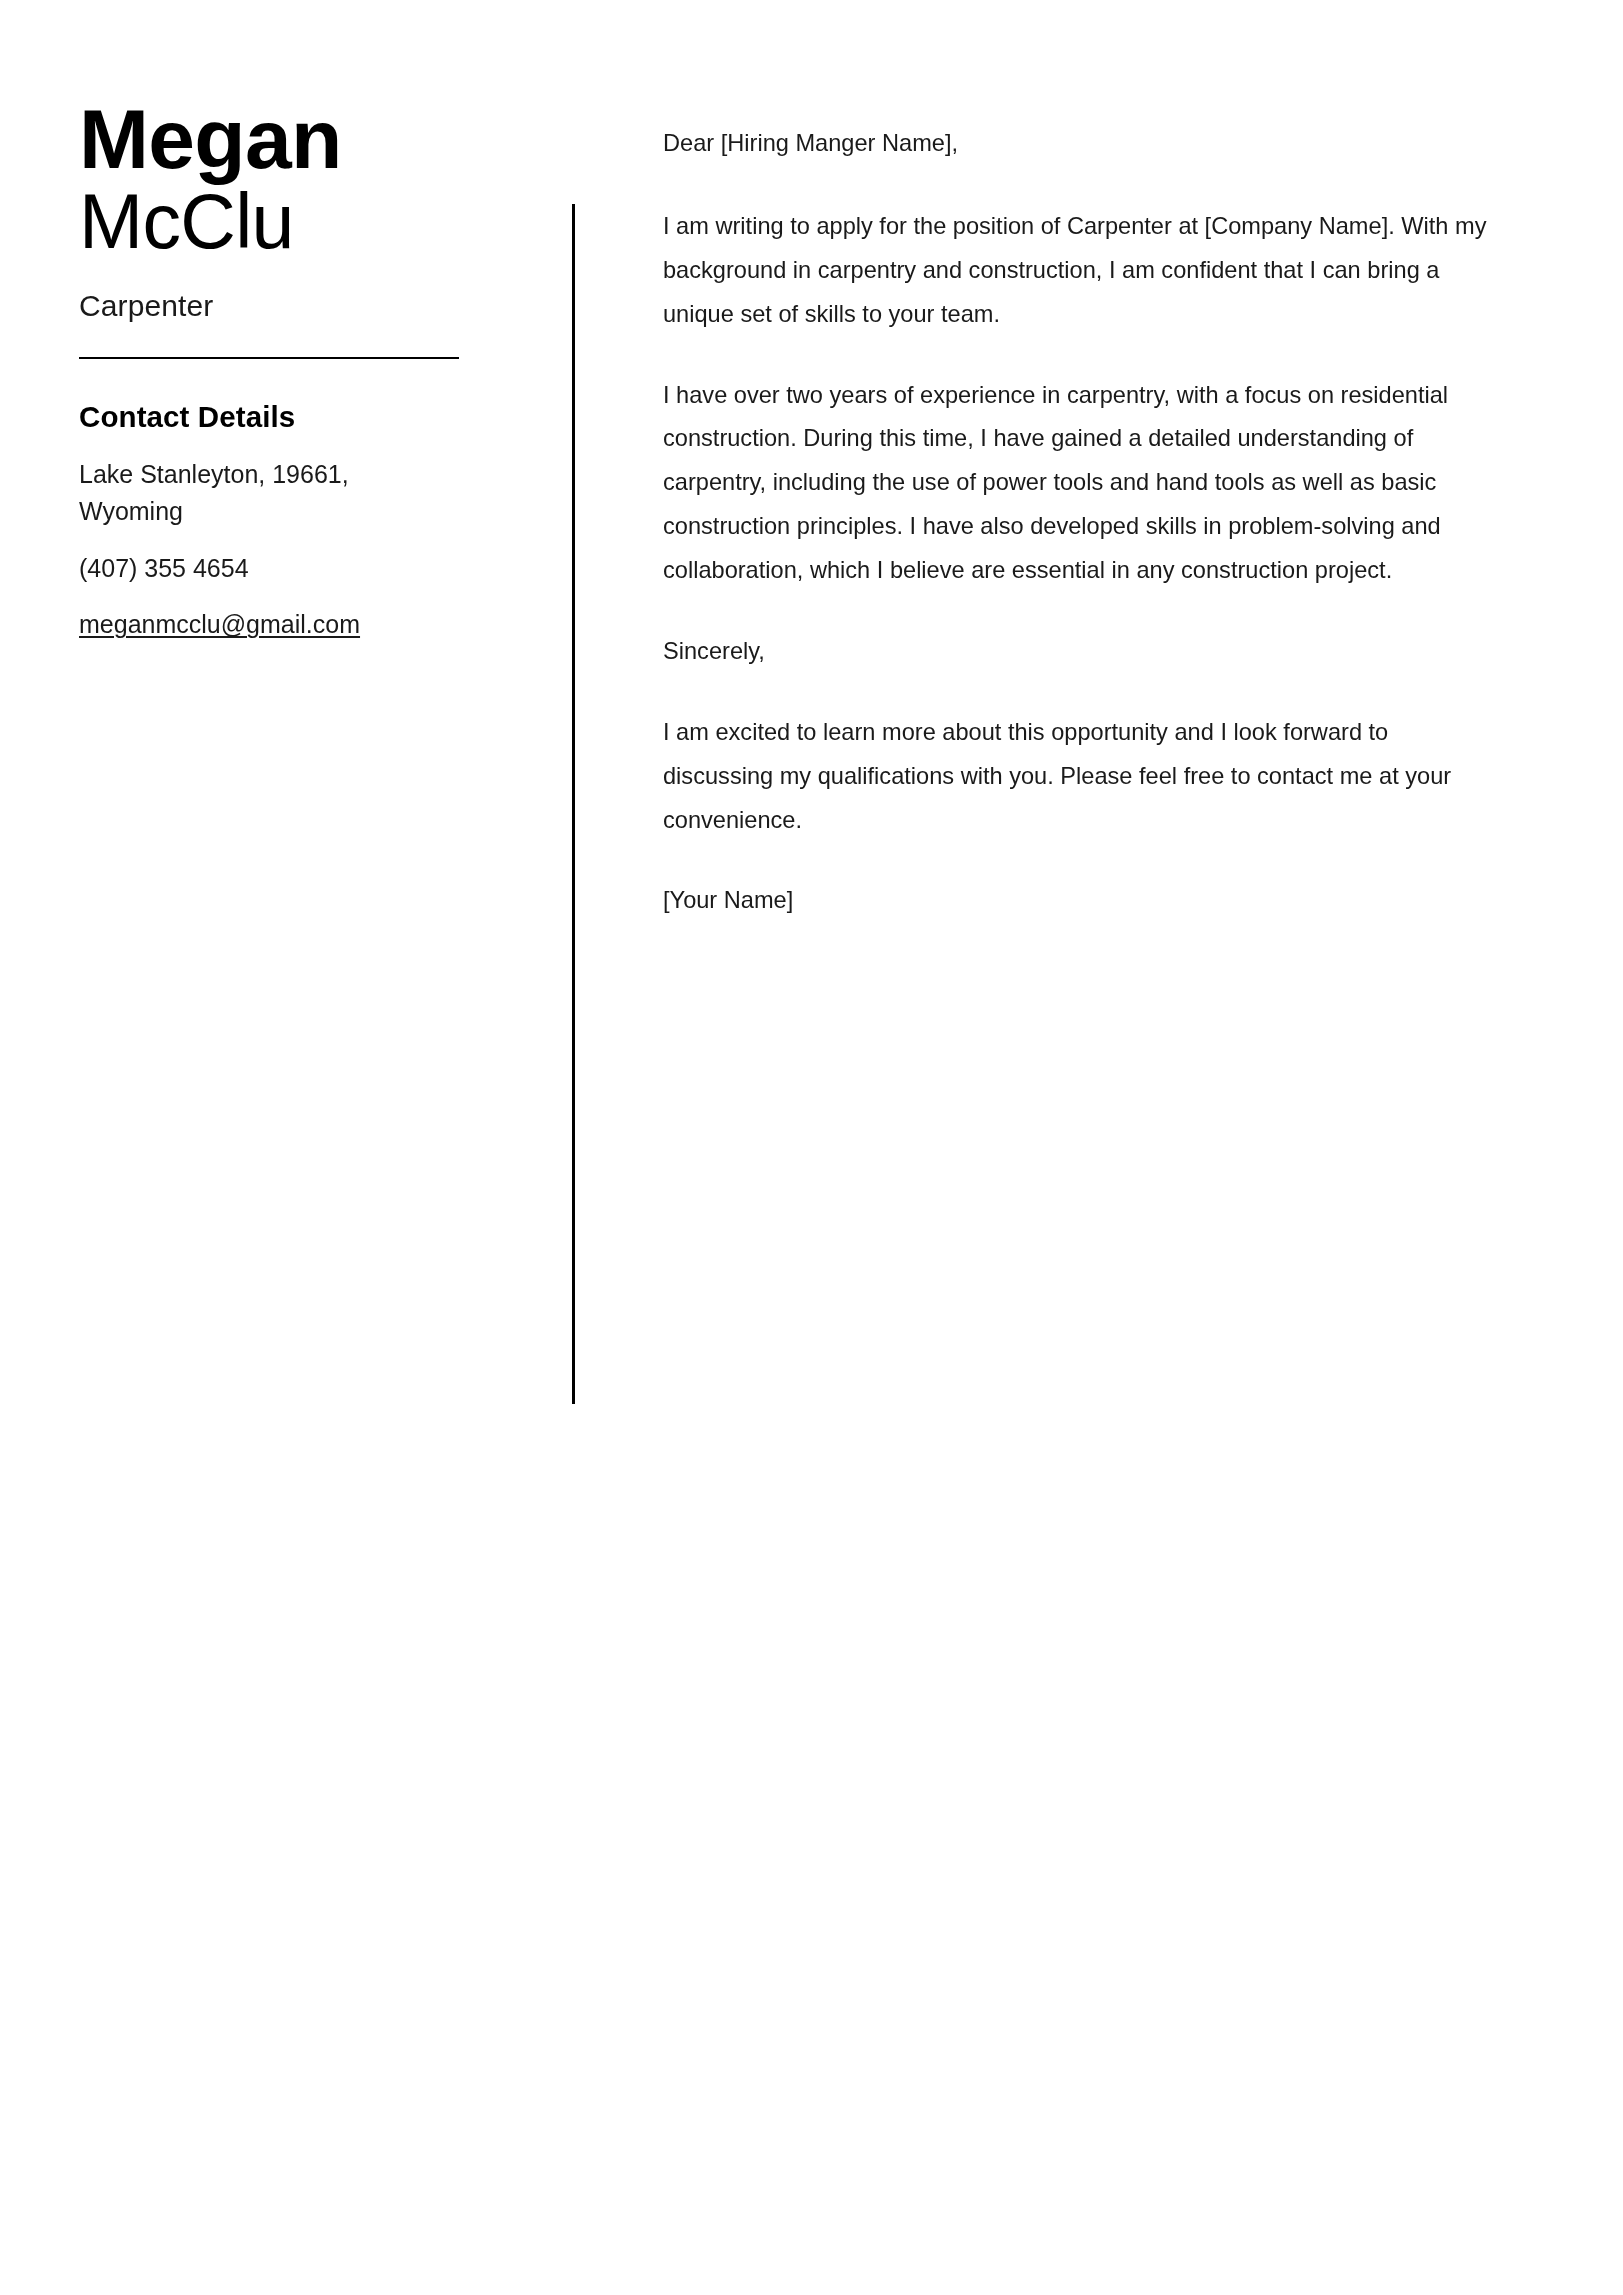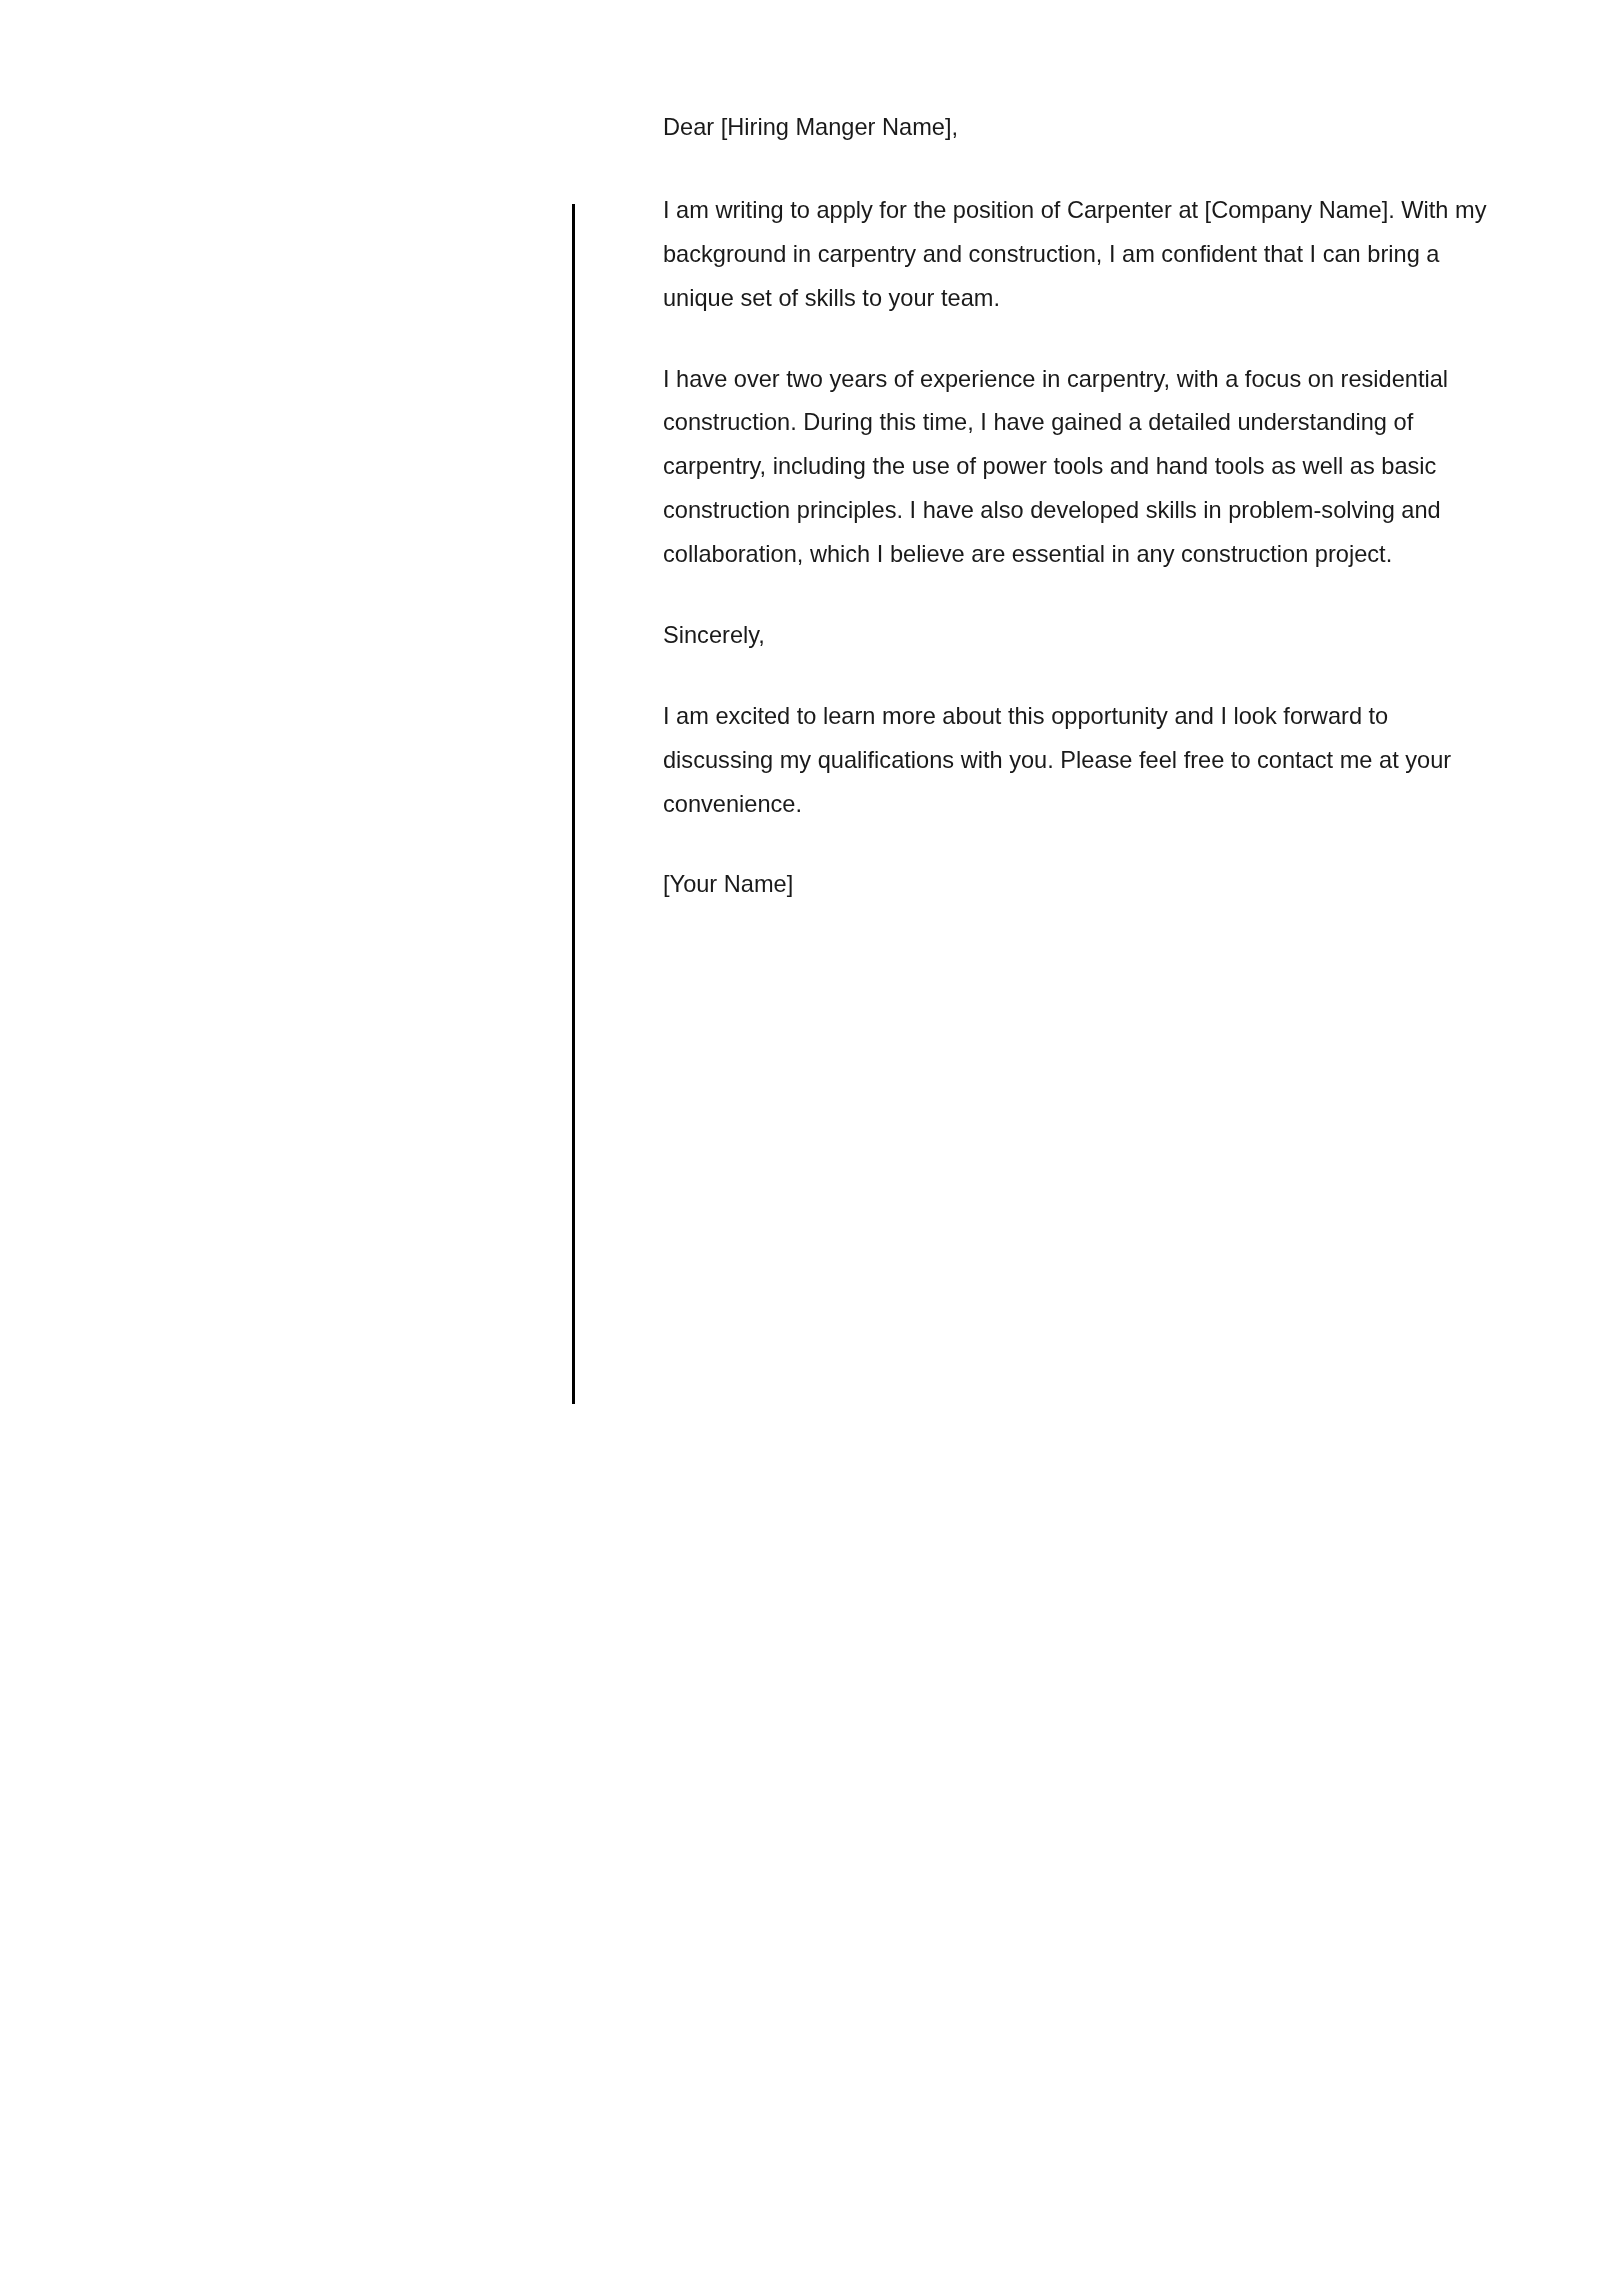--- a/index.html
+++ b/index.html
@@ -99,21 +99,21 @@
     top: 204px;
     width: 3.3px;
     height: 1200px;
     background: #000000;
   }
 
   
   #letter {
     position: absolute;
     left: 663px;
-    top: 106px;
+    top: 122px;
     width: 830px;
   }
 
   .letter-p {
     font-size: 23.6px;
     font-weight: 400;
     line-height: 1.86;
     color: #1a1a1a;
     margin: 0 0 37px 0;
     white-space: pre-wrap;
@@ -121,20 +121,40 @@
 
   .letter-p.salutation { margin-bottom: 39px; }
   .letter-p.closing    { margin-bottom: 37px; }
   .letter-p.signature  { margin-bottom: 0; margin-top: 11px; }
 </style>
 </head>
 <body>
 
 <div id="page">
 
+  <div id="sidebar">
+
+    <div class="name-block">
+      <span class="name-first">Megan</span>
+      <span class="name-last">McClu</span>
+    </div>
+
+    <div class="job-title">Carpenter</div>
+
+    <div class="sidebar-rule"></div>
+
+    <div class="contact-heading">Contact Details</div>
+
+    <div class="contact-list">
+      <div class="contact-item">Lake Stanleyton, 19661, Wyoming</div>
+      <div class="contact-item">(407) 355 4654</div>
+      <div class="contact-item email">meganmcclu@gmail.com</div>
+    </div>
+
+  </div>
 
   <div id="divider"></div>
 
   <div id="letter">
 
     <p class="letter-p salutation">Dear [Hiring Manger Name],</p>
 
     <p class="letter-p">I am writing to apply for the position of Carpenter at [Company Name]. With my background in carpentry and construction, I am confident that I can bring a unique set of skills to your team.</p>
 
     <p class="letter-p">I have over two years of experience in carpentry, with a focus on residential construction. During this time, I have gained a detailed understanding of carpentry, including the use of power tools and hand tools as well as basic construction principles. I have also developed skills in problem-solving and collaboration, which I believe are essential in any construction project.</p>

